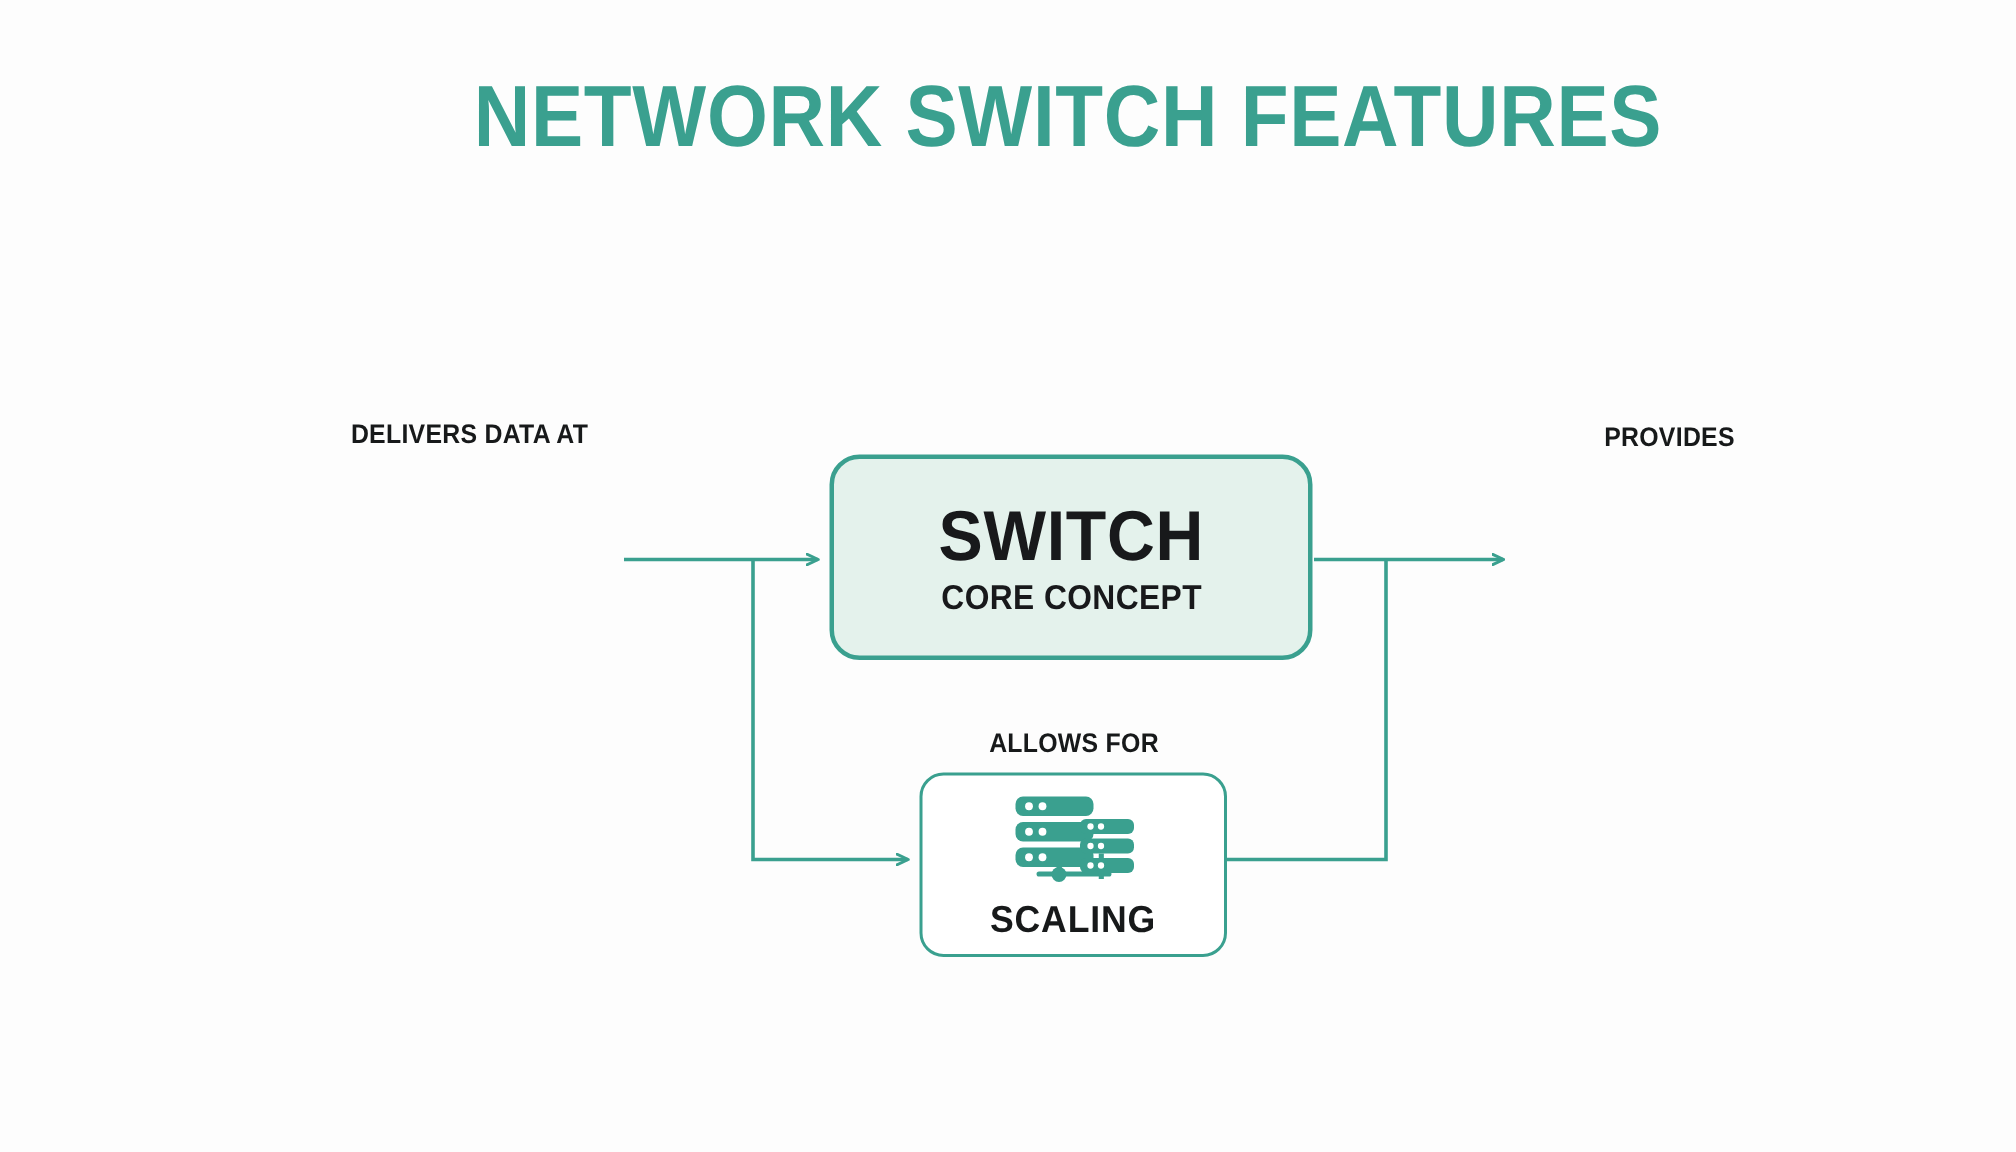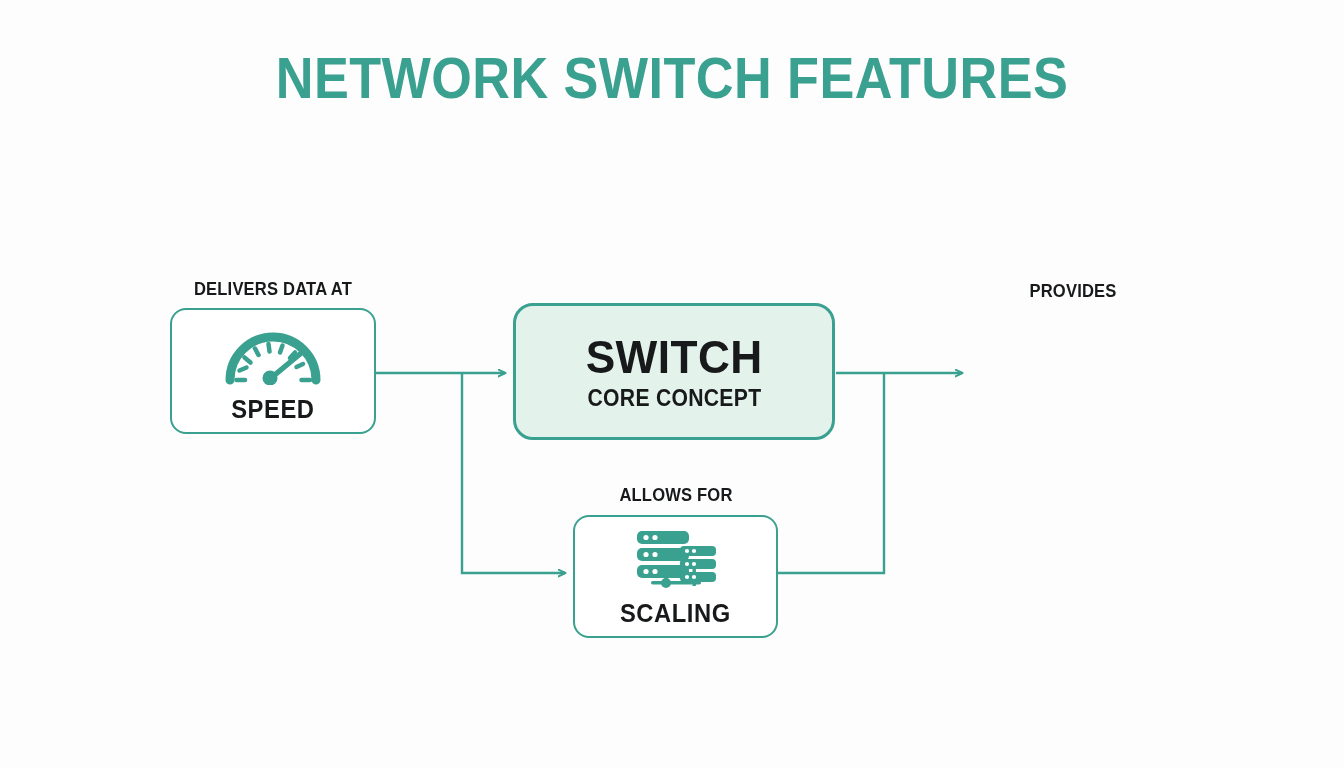--- a/index.html
+++ b/index.html
@@ -12,20 +12,21 @@
     height: 768px;
     background: #fdfdfd;
     font-family: "Liberation Sans", sans-serif;
     overflow: hidden;
     position: relative;
   }
   #canvas {
     position: relative;
     width: 1087px;
     height: 768px;
+    margin-left: 40px;
   }
 
   
   .title {
     position: absolute;
     left: 0;
     top: 46px;
     width: 1344px;
     text-align: center;
     color: #3aa08f;
@@ -154,44 +155,20 @@
 
     <path d="M462,373 L462,573 L565,573" fill="none" stroke="#3aa08f" stroke-width="2.4" stroke-linejoin="miter" marker-end="url(#arrowhead)"></path>
 
     <path d="M836,373 L962,373" fill="none" stroke="#3aa08f" stroke-width="2.4" marker-end="url(#arrowhead)"></path>
 
     <path d="M884,373 L884,573 L778,573" fill="none" stroke="#3aa08f" stroke-width="2.4" stroke-linejoin="miter"></path>
   </svg>
 
   <div class="node-caption" id="cap-speed">DELIVERS DATA AT</div>
 
-  <div class="node" id="node-speed">
-    <span class="node-icon">
-      <svg width="104" height="62" viewBox="0 0 104 62">
-
-        <path d="M9,57 A43,43 0 0 1 95,57" fill="none" stroke="#3aa08f" stroke-width="9" stroke-linecap="round"></path>
-
-        <g stroke="#3aa08f" stroke-width="4.5" stroke-linecap="round">
-          <line x1="18.5" y1="47.5" x2="25.5" y2="44.5"></line>
-          <line x1="23.5" y1="34.5" x2="29.5" y2="39.5"></line>
-          <line x1="34.0" y1="25.5" x2="37.5" y2="32.0"></line>
-          <line x1="47.5" y1="21.0" x2="48.5" y2="28.5"></line>
-          <line x1="61.5" y1="22.5" x2="59.0" y2="29.5"></line>
-          <line x1="74.0" y1="29.5" x2="69.0" y2="35.0"></line>
-          <line x1="82.0" y1="41.0" x2="75.5" y2="44.0"></line>
-          <line x1="15.5" y1="57.0" x2="24.0" y2="57.0"></line>
-          <line x1="80.5" y1="57.0" x2="89.0" y2="57.0"></line>
-        </g>
-
-        <path d="M50,55 L79,31" fill="none" stroke="#3aa08f" stroke-width="5.5" stroke-linecap="round"></path>
-        <circle cx="49" cy="55" r="7.5" fill="#3aa08f"></circle>
-      </svg>
-    </span>
-    <span class="node-label">SPEED</span>
-  </div>
 
   <div class="node core" id="node-switch">
     <span class="core-title">SWITCH</span>
     <span class="core-sub">CORE CONCEPT</span>
   </div>
 
   <div class="node-caption" id="cap-power">PROVIDES</div>
 
 
   <div class="node-caption" id="cap-scaling">ALLOWS FOR</div>

